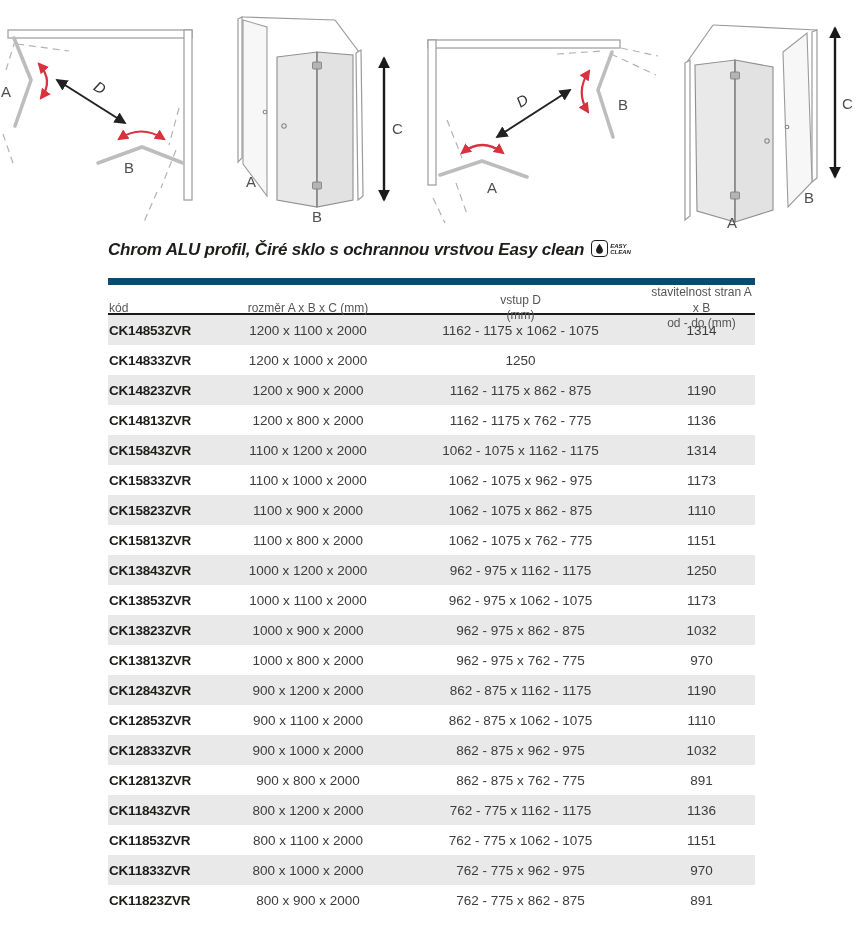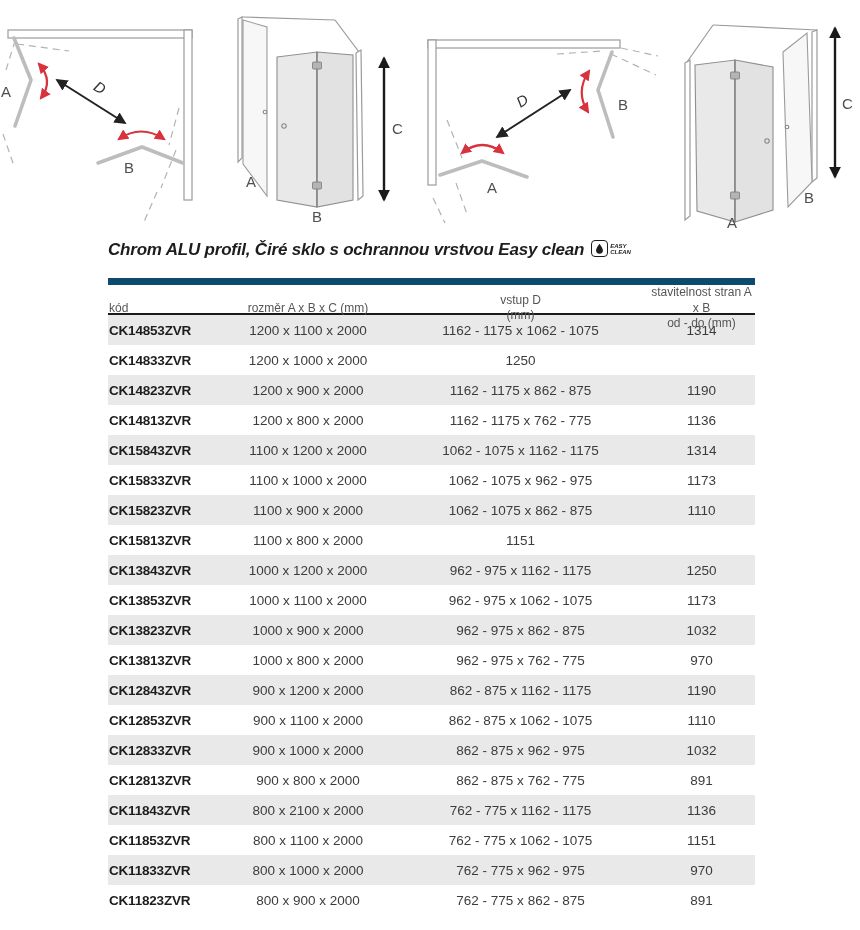--- a/index.html
+++ b/index.html
@@ -206,20 +206,21 @@
   </div>
       <div class="trow stripe">
     <div class="cell c-kod">CK15823ZVR</div>
     <div class="cell">1100 x 900 x 2000</div>
     <div class="cell">1062 - 1075 x 862 - 875</div>
     <div class="cell">1110</div>
   </div>
       <div class="trow">
     <div class="cell c-kod">CK15813ZVR</div>
     <div class="cell">1100 x 800 x 2000</div>
+    <div class="cell">1062 - 1075 x 762 - 775</div>
     <div class="cell">1151</div>
   </div>
       <div class="trow stripe">
     <div class="cell c-kod">CK13843ZVR</div>
     <div class="cell">1000 x 1200 x 2000</div>
     <div class="cell">962 - 975 x 1162 - 1175</div>
     <div class="cell">1250</div>
   </div>
       <div class="trow">
     <div class="cell c-kod">CK13853ZVR</div>
@@ -258,21 +259,21 @@
     <div class="cell">1032</div>
   </div>
       <div class="trow">
     <div class="cell c-kod">CK12813ZVR</div>
     <div class="cell">900 x 800 x 2000</div>
     <div class="cell">862 - 875 x 762 - 775</div>
     <div class="cell">891</div>
   </div>
       <div class="trow stripe">
     <div class="cell c-kod">CK11843ZVR</div>
-    <div class="cell">800 x 2100 x 2000</div>
+    <div class="cell">800 x 1200 x 2000</div>
     <div class="cell">762 - 775 x 1162 - 1175</div>
     <div class="cell">1136</div>
   </div>
       <div class="trow">
     <div class="cell c-kod">CK11853ZVR</div>
     <div class="cell">800 x 1100 x 2000</div>
     <div class="cell">762 - 775 x 1062 - 1075</div>
     <div class="cell">1151</div>
   </div>
       <div class="trow stripe">

